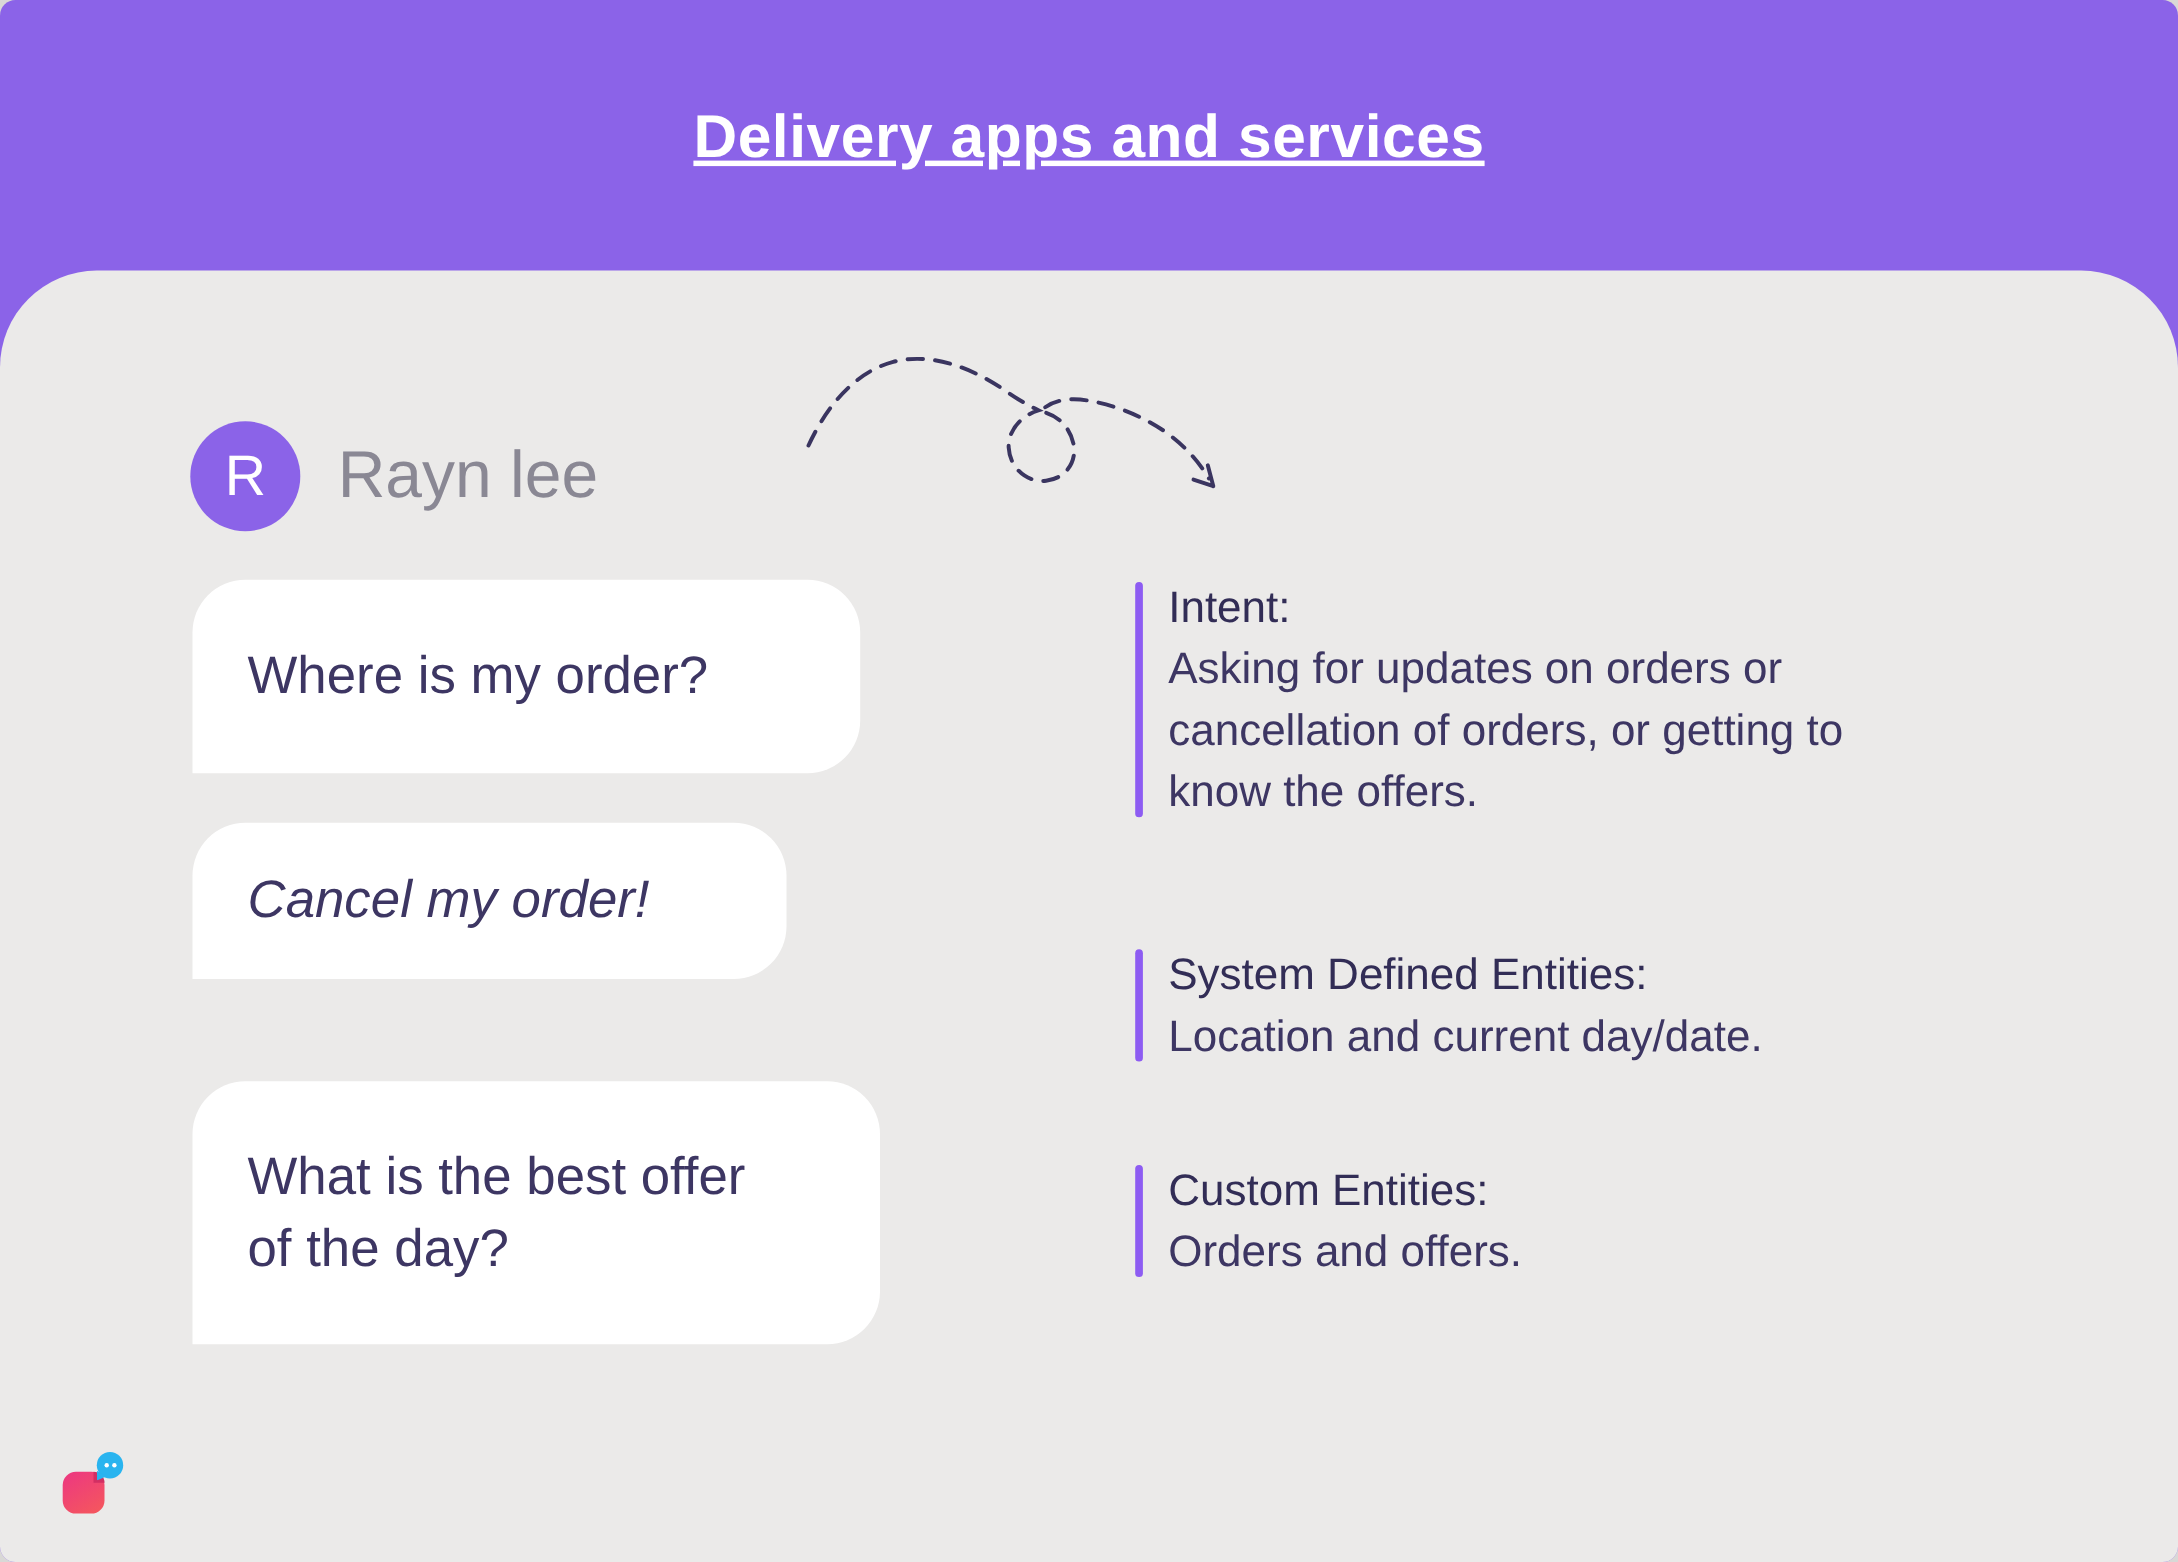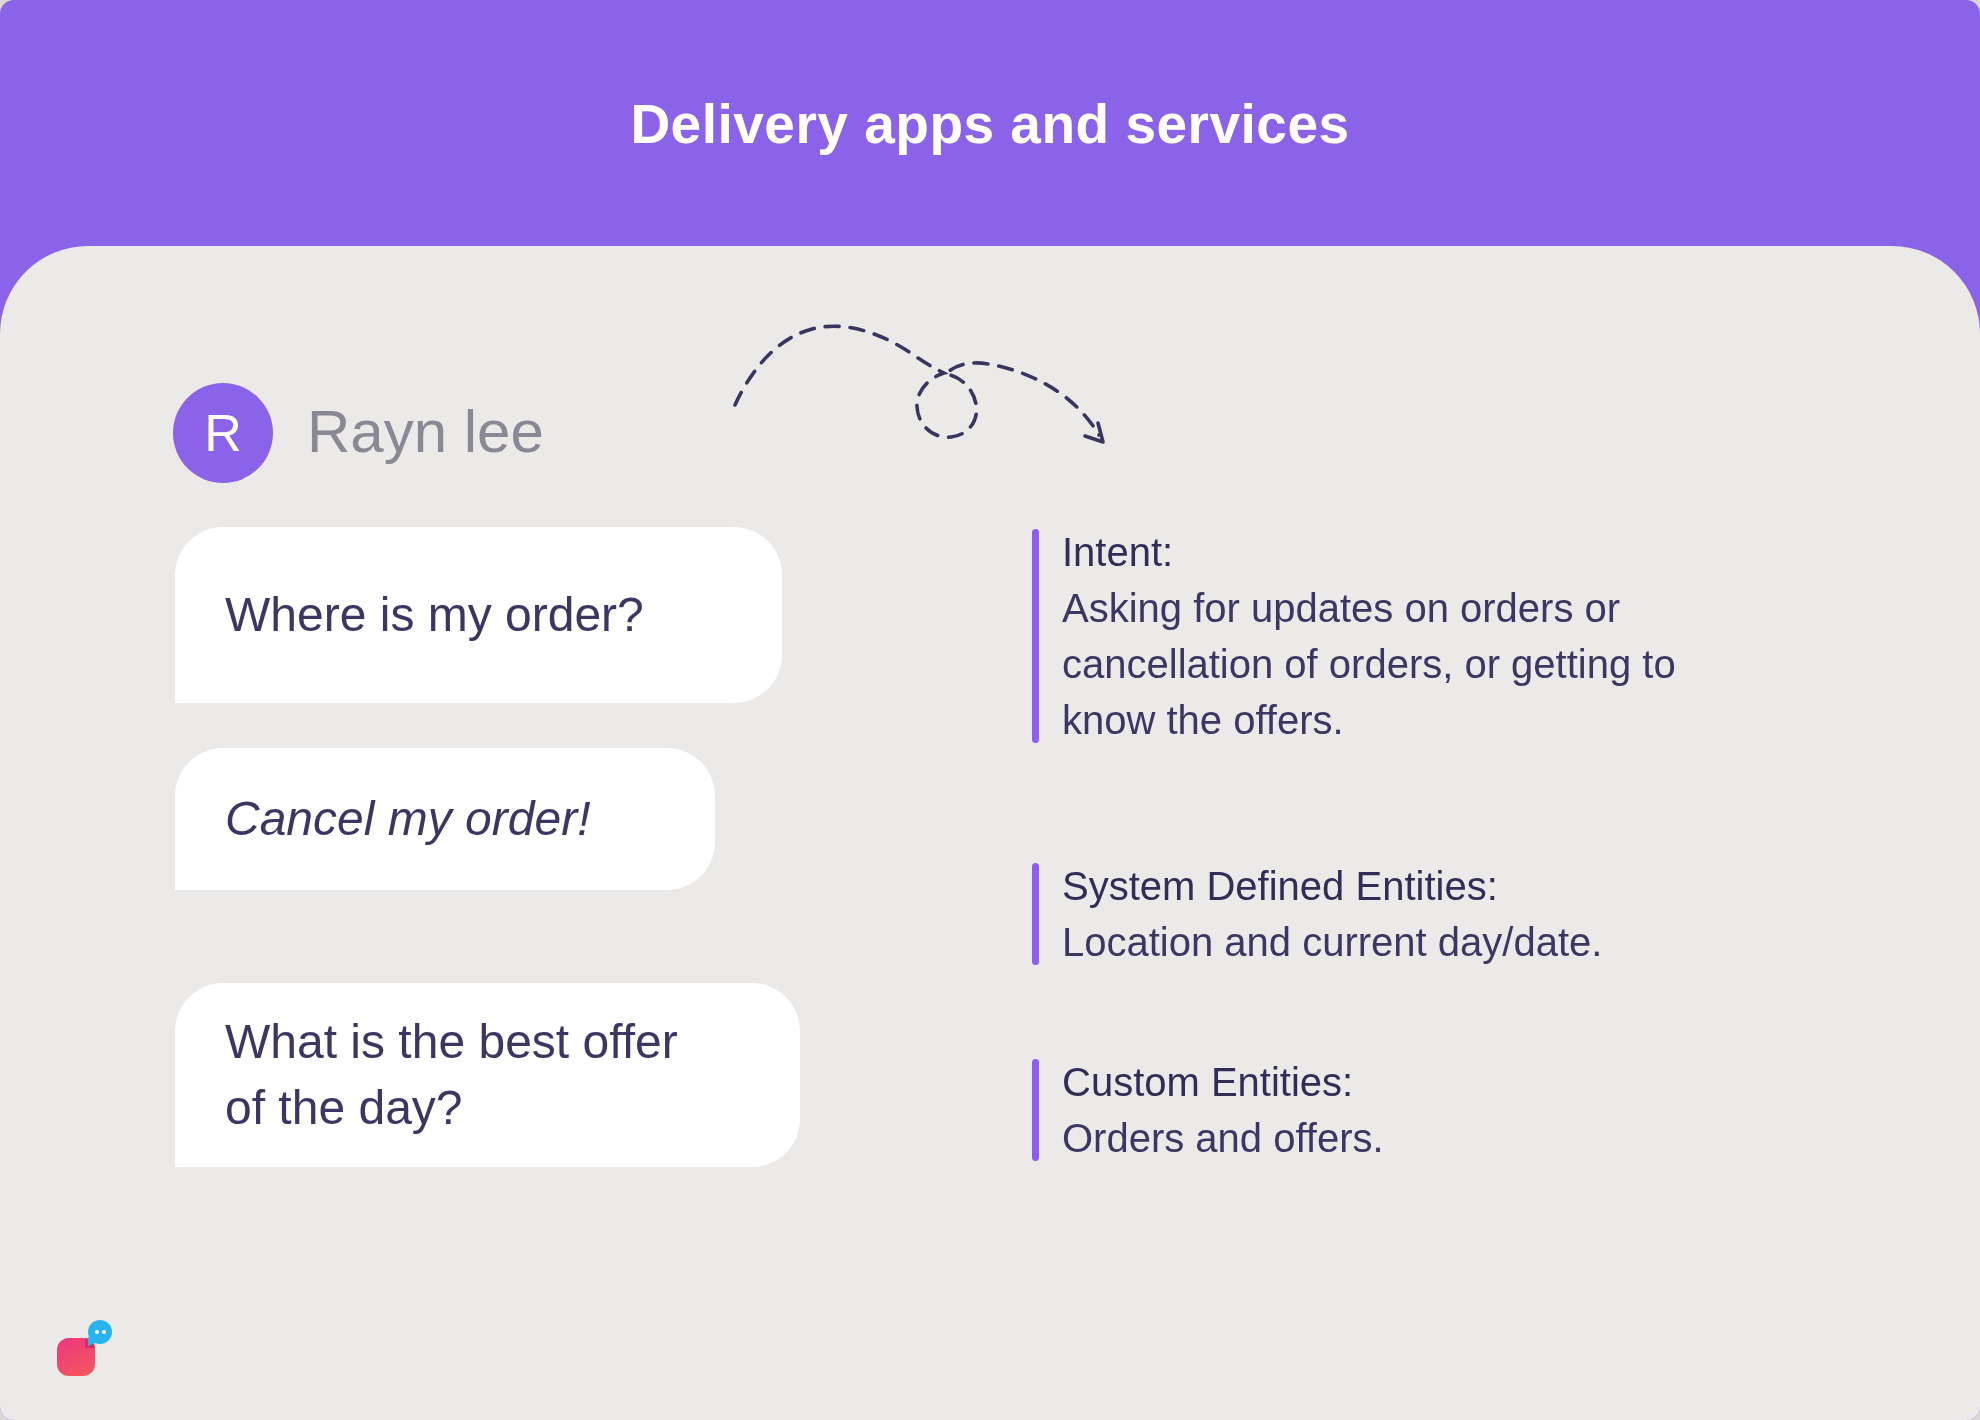--- a/index.html
+++ b/index.html
@@ -7,39 +7,39 @@
     position:relative;width:1980px;height:1420px;overflow:hidden;
     background:#8b63e8;border-radius:14px;
     font-family:"Liberation Sans",sans-serif;
   }
   .content-panel{
     position:absolute;left:0;top:246px;right:0;bottom:0;
     background:#ebeae9;border-radius:88px 88px 0 0;
   }
   .page-title{
     position:absolute;top:92px;left:0;width:100%;text-align:center;
-    color:#ffffff;font-size:55px;font-weight:800;letter-spacing:0.5px;
+    color:#ffffff;font-size:55px;font-weight:800;letter-spacing:0.5px;text-decoration:underline;
   }
   .avatar{
     position:absolute;left:173px;top:383px;width:100px;height:100px;border-radius:50%;
     background:#8b63e8;color:#ffffff;display:flex;align-items:center;justify-content:center;
     font-size:52px;font-weight:400;
   }
   .username{
     position:absolute;left:307px;top:406px;
     font-size:60px;color:#8a8894;line-height:52px;
   }
   .bubble{
     position:absolute;background:#ffffff;border-radius:48px 48px 48px 0;
     display:flex;align-items:center;box-sizing:border-box;padding:0 50px;
     color:#3d3663;font-size:48px;line-height:66px;
   }
   .bubble-1{left:175px;top:527px;width:607px;height:176px;}
   .bubble-2{left:175px;top:748px;width:540px;height:142px;font-style:italic;}
-  .bubble-3{left:175px;top:983px;width:625px;height:184px;}
+  .bubble-3{left:175px;top:983px;width:625px;height:239px;}
   .bubble-3 .bubble-text{max-width:480px;}
   .note{
     position:absolute;left:1032px;width:730px;box-sizing:border-box;padding-left:30px;
     font-size:40px;line-height:56px;color:#3d3663;
   }
   .note::before{
     content:"";position:absolute;left:0;top:5px;bottom:5px;width:7px;
     border-radius:4px;background:#8d5cf2;
   }
   .note-heading{font-weight:400;color:#322d56;}

